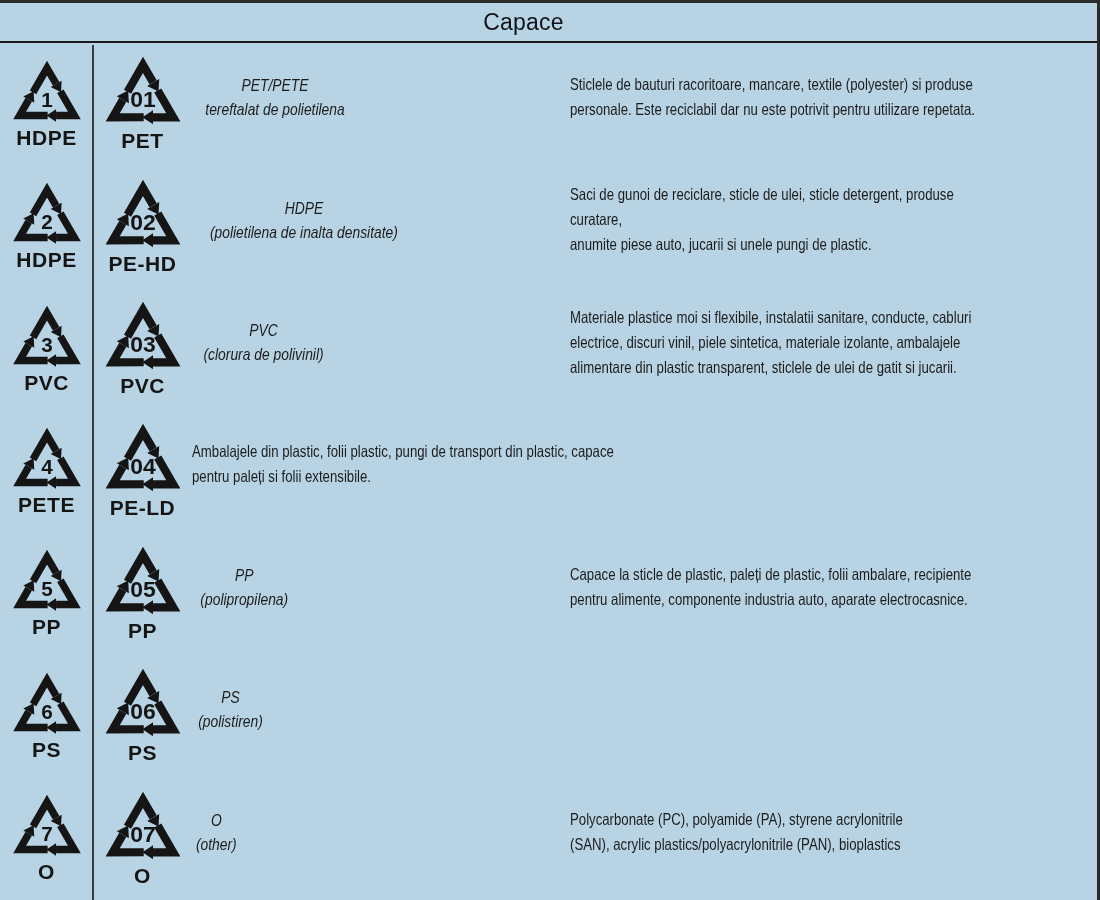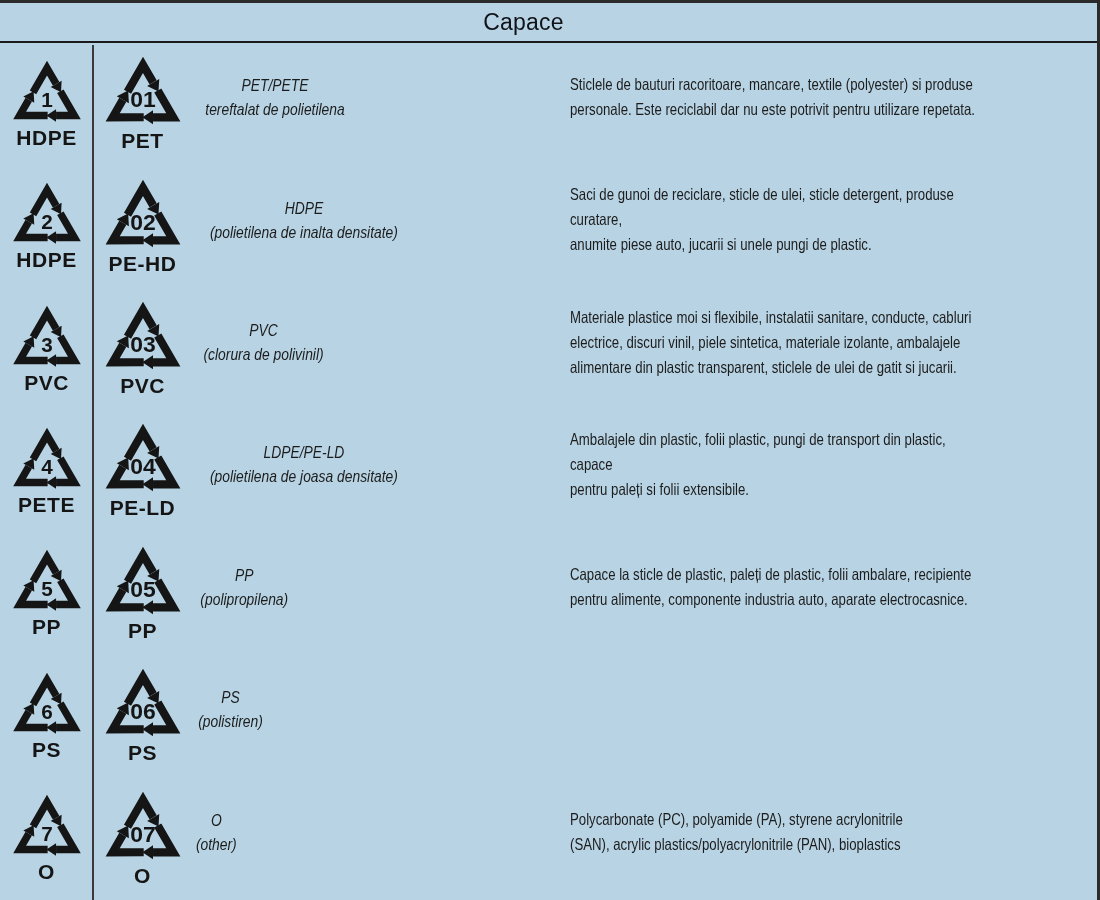--- a/index.html
+++ b/index.html
@@ -148,24 +148,20 @@
         </svg>
         <div class="symlabel">PETE</div>
       </div>
       <div class="cell sym2">
         <svg class="recyc s2" viewBox="0 0 100 94">
           <use href="#recyc-arrows"></use>
           <text class="num" x="50" y="64">04</text>
         </svg>
         <div class="symlabel">PE-LD</div>
       </div>
-      <div class="cell material">
-        <div class="textblock">LDPE/PE-LD
-(polietilena de joasa densitate)</div>
-      </div>
       <div class="cell examples">
         <div class="textblock">Ambalajele din plastic, folii plastic, pungi de transport din plastic, capace
 pentru paleți si folii extensibile.</div>
       </div>
     </div>
 
     <div class="row">
       <div class="cell sym1">
         <svg class="recyc s1" viewBox="0 0 100 94">
           <use href="#recyc-arrows"></use>

